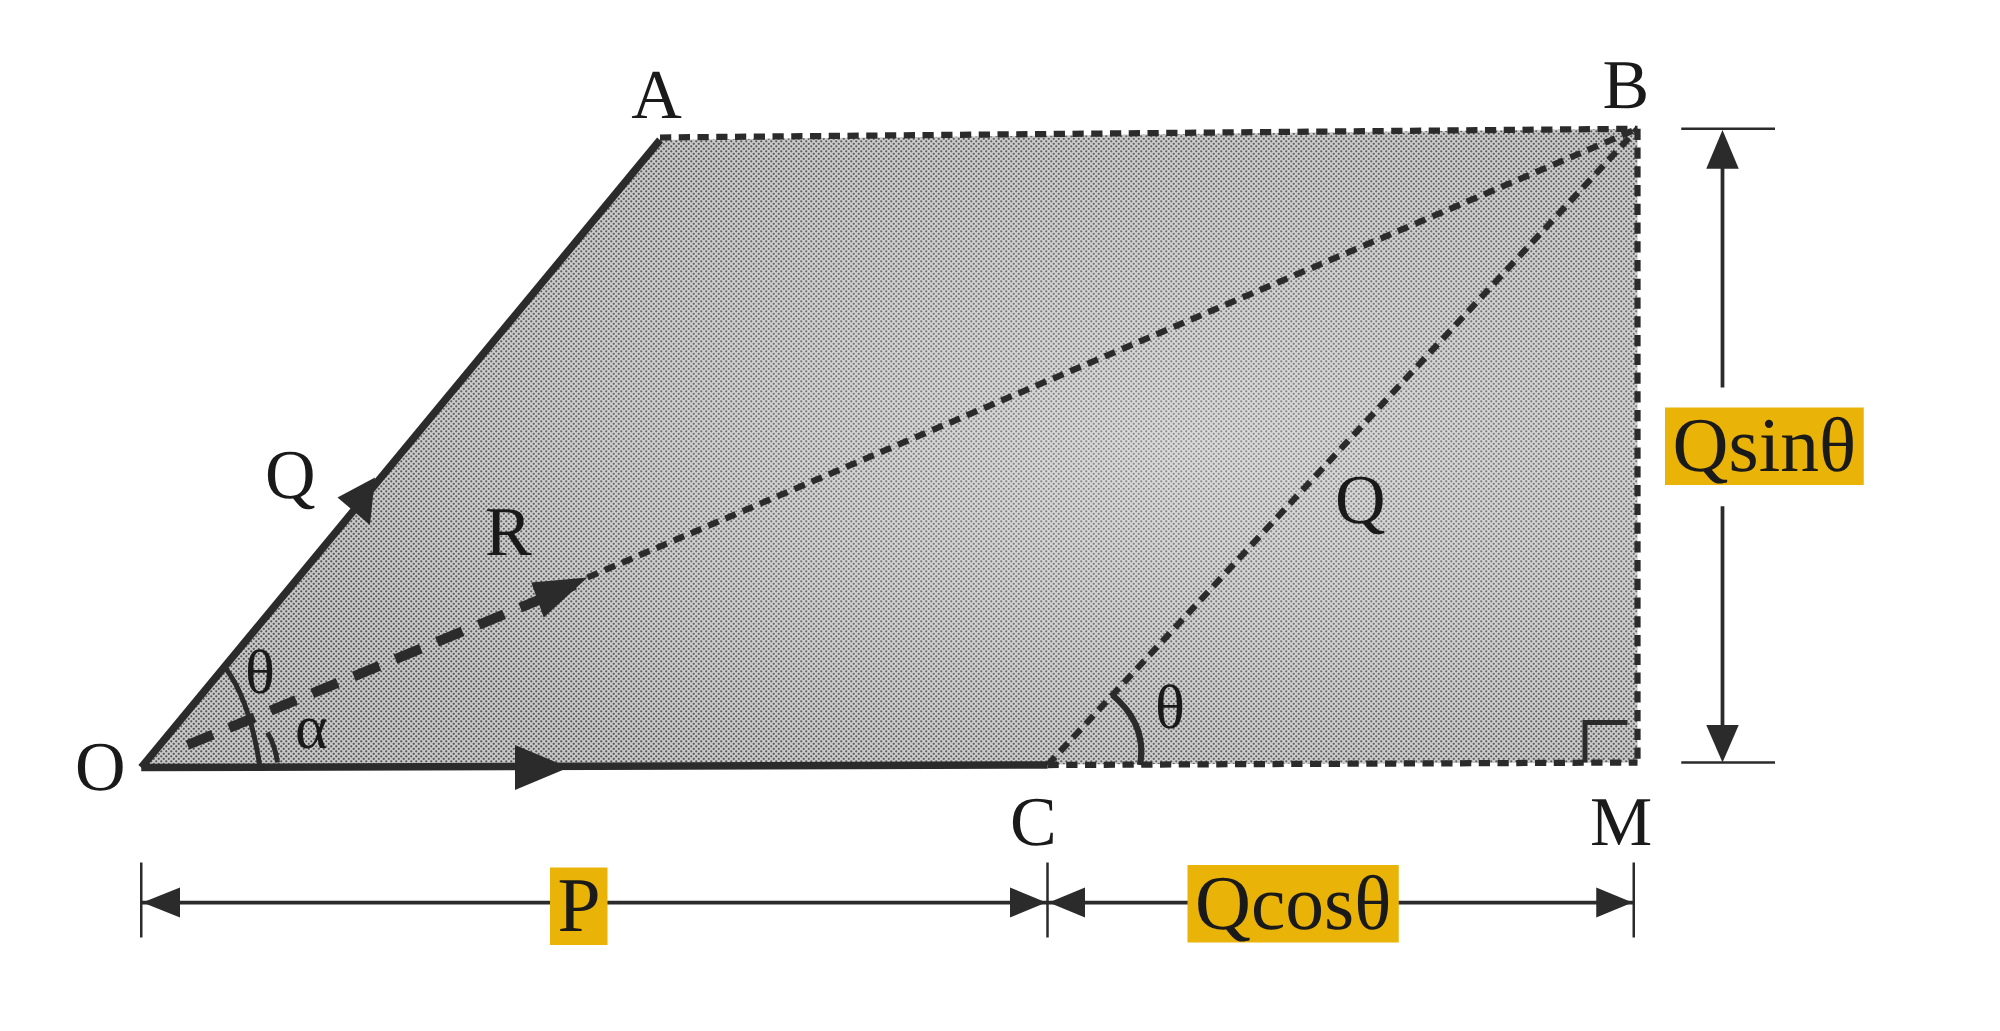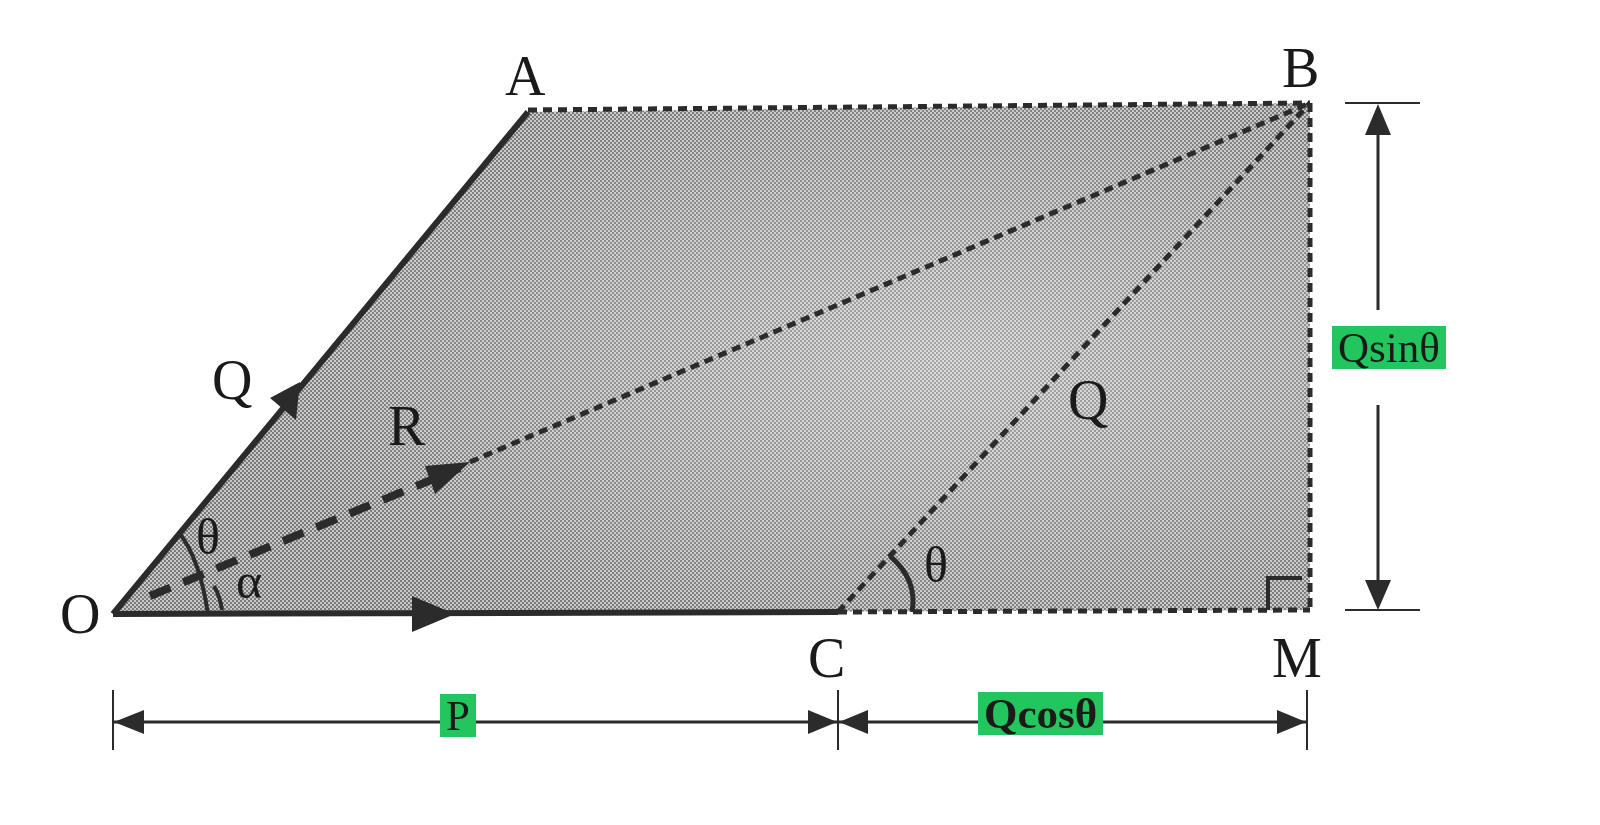--- a/index.html
+++ b/index.html
@@ -8,21 +8,21 @@
     svg { position: absolute; left: 0; top: 0; }
     .lbl {
       position: absolute;
       font-family: "Liberation Serif", "DejaVu Serif", serif;
       color: #1a1a1a;
       line-height: 1;
       white-space: nowrap;
     }
     .big { font-size: 56px; }
     .mid { font-size: 50px; }
-    .dimtxt { font-size: 43px; background: #22c55e; padding: 0 6px; }
+    .dimtxt { font-size: 62px; background: #eab308; padding: 0 6px; }
   </style>
 </head>
 <body>
 
 <div id="stage">
   <svg width="1600" height="825" viewBox="0 0 1600 825">
     <defs>
       <pattern id="dots" width="4" height="4" patternUnits="userSpaceOnUse">
         <rect width="4" height="4" fill="#c8c8c8"></rect>
         <circle cx="1" cy="1" r="0.9" fill="#555"></circle>
@@ -91,15 +91,15 @@
 
   <span class="lbl big" style="left:212px; top:352px;">Q</span>
   <span class="lbl big" style="left:388px; top:398px;">R</span>
   <span class="lbl big" style="left:1068px; top:372px;">Q</span>
 
   <span class="lbl mid" style="left:196px; top:512px;">θ</span>
   <span class="lbl mid" style="left:236px; top:556px;">α</span>
   <span class="lbl mid" style="left:924px; top:540px;">θ</span>
 
   <span class="lbl dimtxt" style="left:440px; top:694px;">P</span>
-  <span class="lbl dimtxt" style="left:978px; top:692px;font-weight:bold;">Qcosθ</span>
+  <span class="lbl dimtxt" style="left:950px; top:692px;">Qcosθ</span>
   <span class="lbl dimtxt" style="left:1332px; top:326px;">Qsinθ</span>
 </div>
 
 </body></html>

